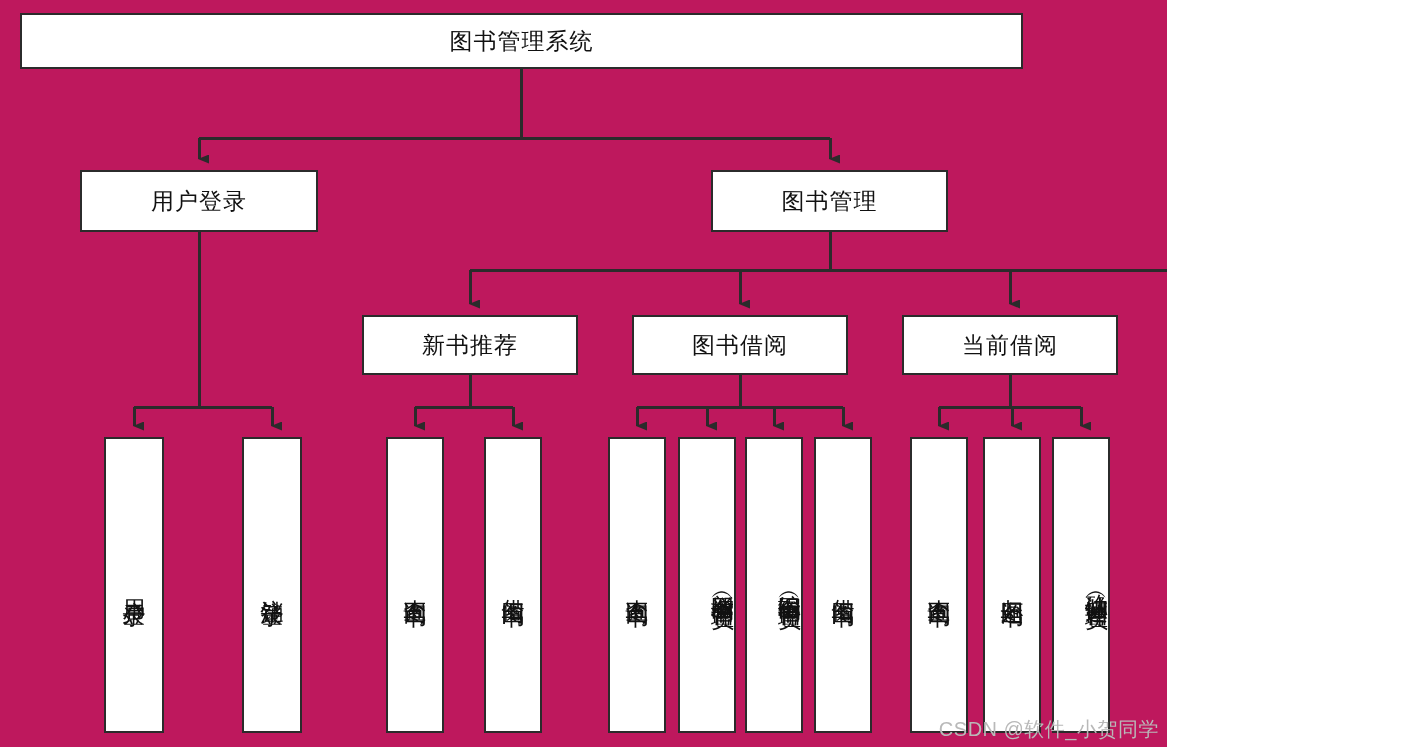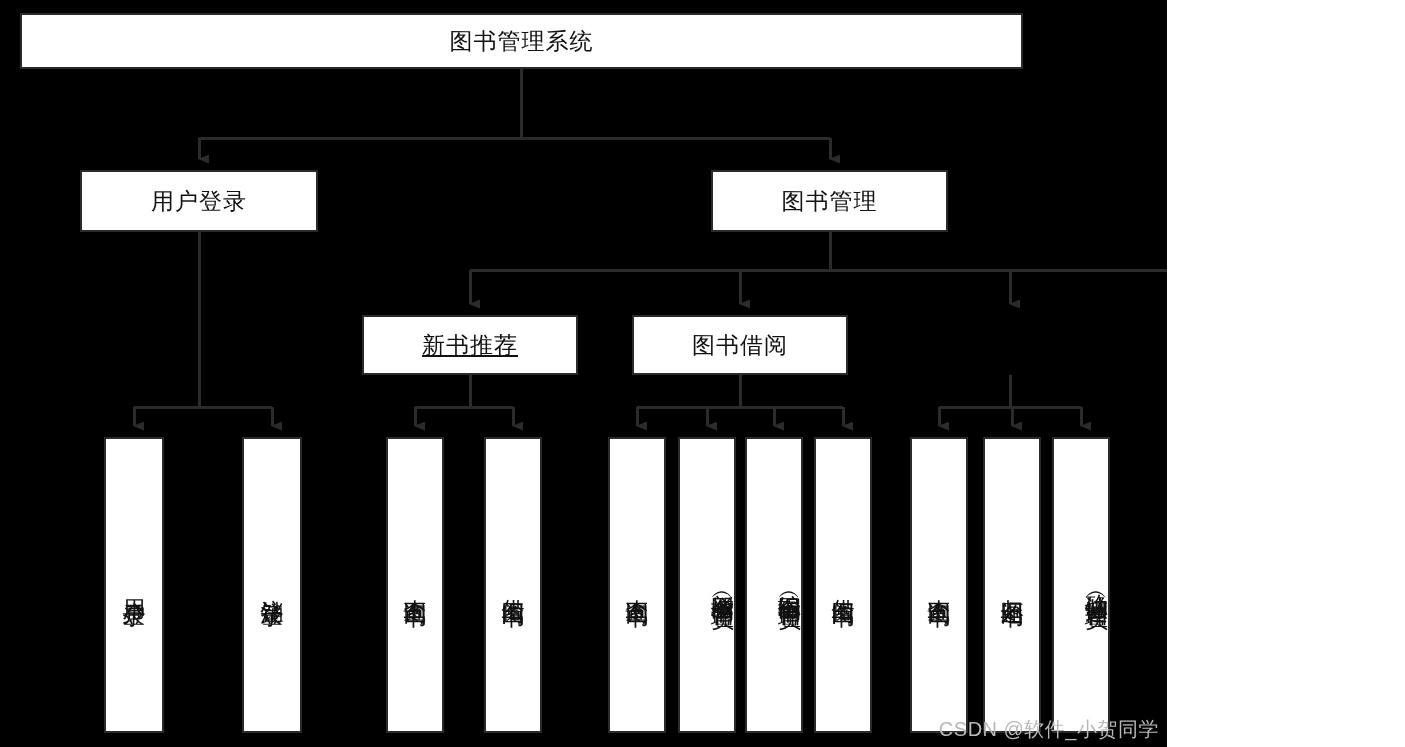--- a/index.html
+++ b/index.html
@@ -7,21 +7,21 @@
     padding: 0;
     background: #ffffff;
   }
   body {
     font-family: "Liberation Sans", "DejaVu Sans", sans-serif;
   }
   #canvas {
     position: relative;
     width: 1167px;
     height: 747px;
-    background: #000000;
+    background: #be185d;
     overflow: hidden;
   }
   #edges {
     position: absolute;
     left: 0;
     top: 0;
     width: 1405px;
     height: 747px;
     pointer-events: none;
   }
@@ -115,22 +115,23 @@
       <path d="M 1341 407 L 1341 426" marker-end="url(#arrowhead)"></path>
 
     </g>
   </svg>
 
   <div class="node horiz" id="node-root" style="left: 20px; top: 13px; width: 1003px; height: 56px;">图书管理系统</div>
 
   <div class="node horiz" id="node-l2-0" style="left: 80px; top: 170px; width: 238px; height: 62px;">用户登录</div>
   <div class="node horiz" id="node-l2-1" style="left: 711px; top: 170px; width: 237px; height: 62px;">图书管理</div>
 
-  <div class="node horiz" id="node-l3-0" style="left: 362px; top: 315px; width: 216px; height: 60px; text-decoration: underline;">新书推荐</div>
+  <div class="node horiz" id="node-l3-0" style="left: 362px; top: 315px; width: 216px; height: 60px;">新书推荐</div>
   <div class="node horiz" id="node-l3-1" style="left: 632px; top: 315px; width: 216px; height: 60px; text-align: right;">图书借阅</div>
+  <div class="node horiz" id="node-l3-2" style="left: 902px; top: 315px; width: 216px; height: 60px;">当前借阅</div>
 
   <div class="node vert" id="node-leaf-0" style="left: 104px; top: 437px; width: 60px; height: 296px;">用户登录</div>
   <div class="node vert" id="node-leaf-1" style="left: 242px; top: 437px; width: 60px; height: 296px;">注销登录</div>
   <div class="node vert" id="node-leaf-2" style="left: 386px; top: 437px; width: 58px; height: 296px;">查询图书</div>
   <div class="node vert" id="node-leaf-3" style="left: 484px; top: 437px; width: 58px; height: 296px;">借阅图书</div>
   <div class="node vert" id="node-leaf-4" style="left: 608px; top: 437px; width: 58px; height: 296px;">查询图书</div>
   <div class="node vert top" id="node-leaf-5" style="left: 678px; top: 437px; width: 58px; height: 296px;">新增图书（管理员）</div>
   <div class="node vert top" id="node-leaf-6" style="left: 745px; top: 437px; width: 58px; height: 296px;">编辑图书（管理员）</div>
   <div class="node vert" id="node-leaf-7" style="left: 814px; top: 437px; width: 58px; height: 296px;">借阅图书</div>
   <div class="node vert" id="node-leaf-8" style="left: 910px; top: 437px; width: 58px; height: 296px;">查询图书</div>

